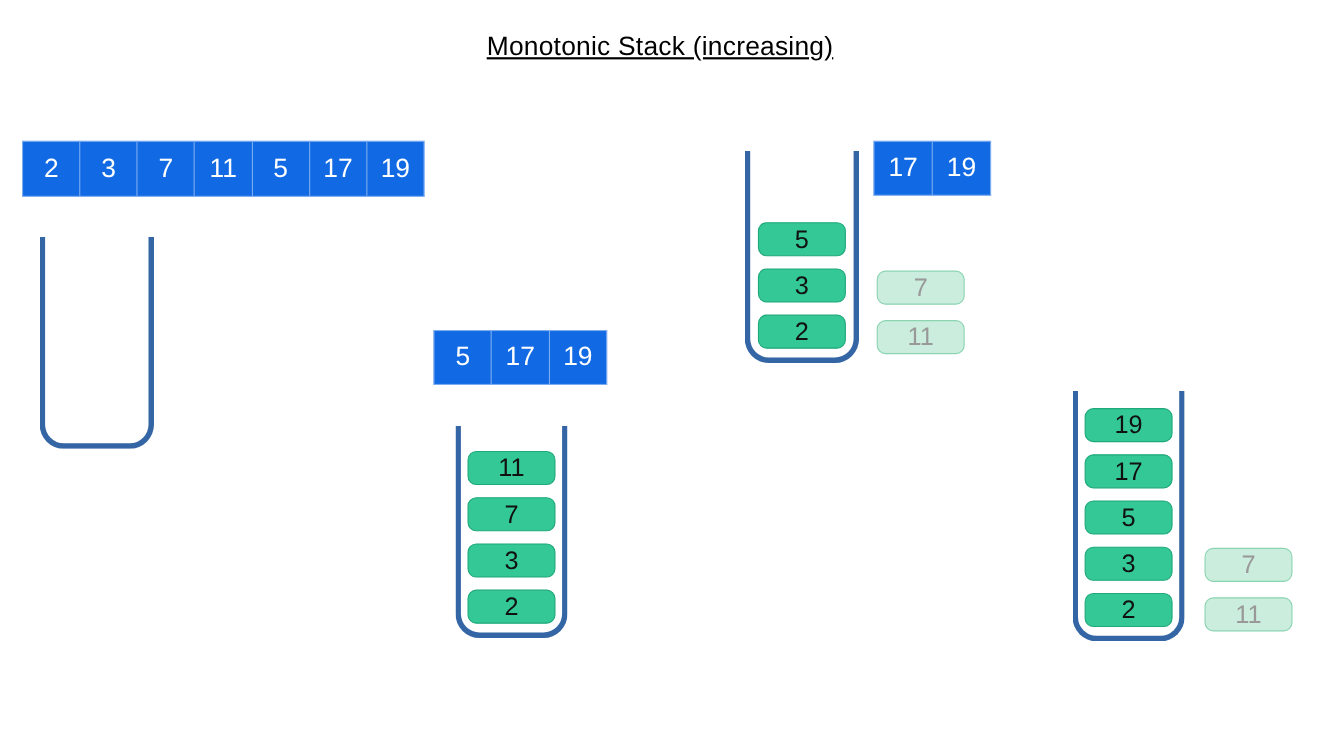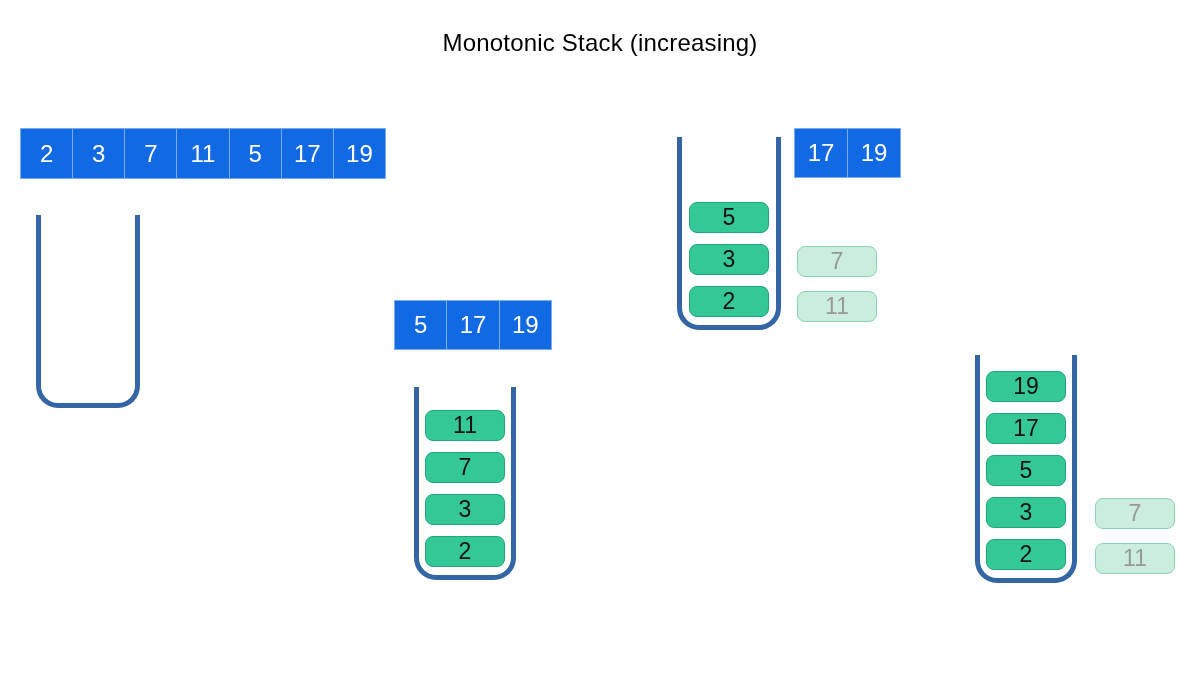--- a/index.html
+++ b/index.html
@@ -16,20 +16,21 @@
   }
   .title {
     position: absolute;
     top: 29px;
     left: 0;
     width: 100%;
     text-align: center;
     font-size: 24px;
     color: var(--title-text, #000000);
     letter-spacing: 0.2px;
+    text-decoration: underline;
   }
   .array {
     position: absolute;
     display: flex;
     background: var(--array-fill, #1169e4);
     border: 1px solid rgba(255,255,255,0.45);
     box-sizing: border-box;
   }
   .array-cell {
     flex: 1 1 0;

